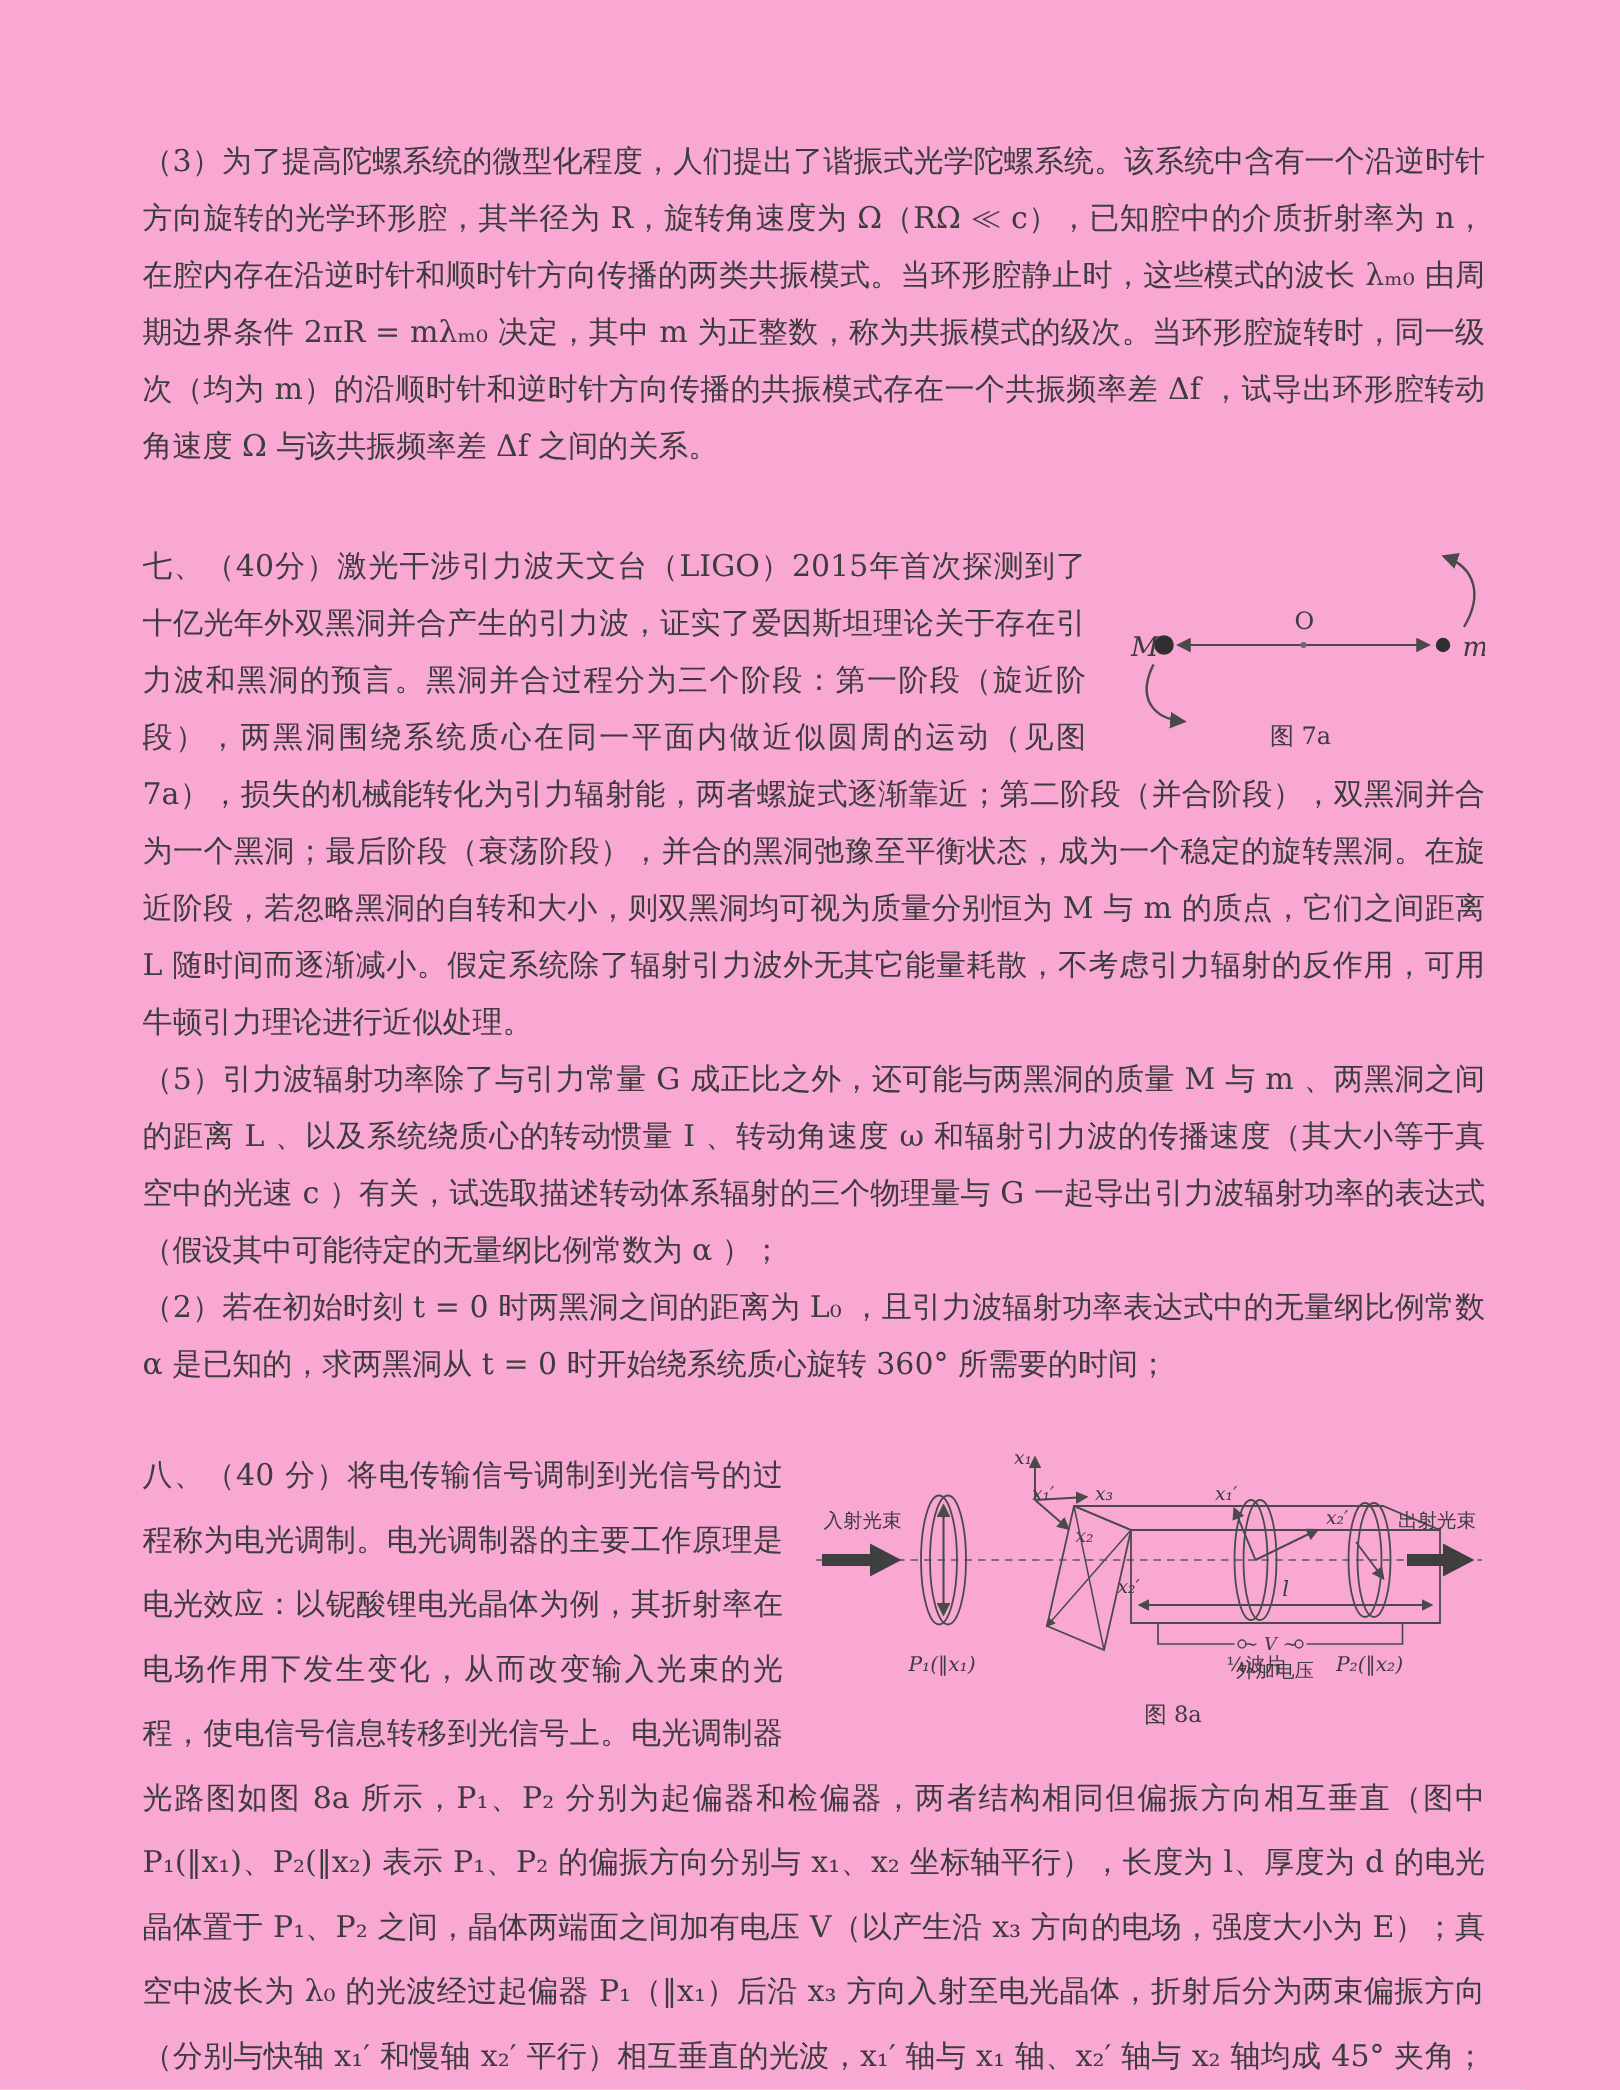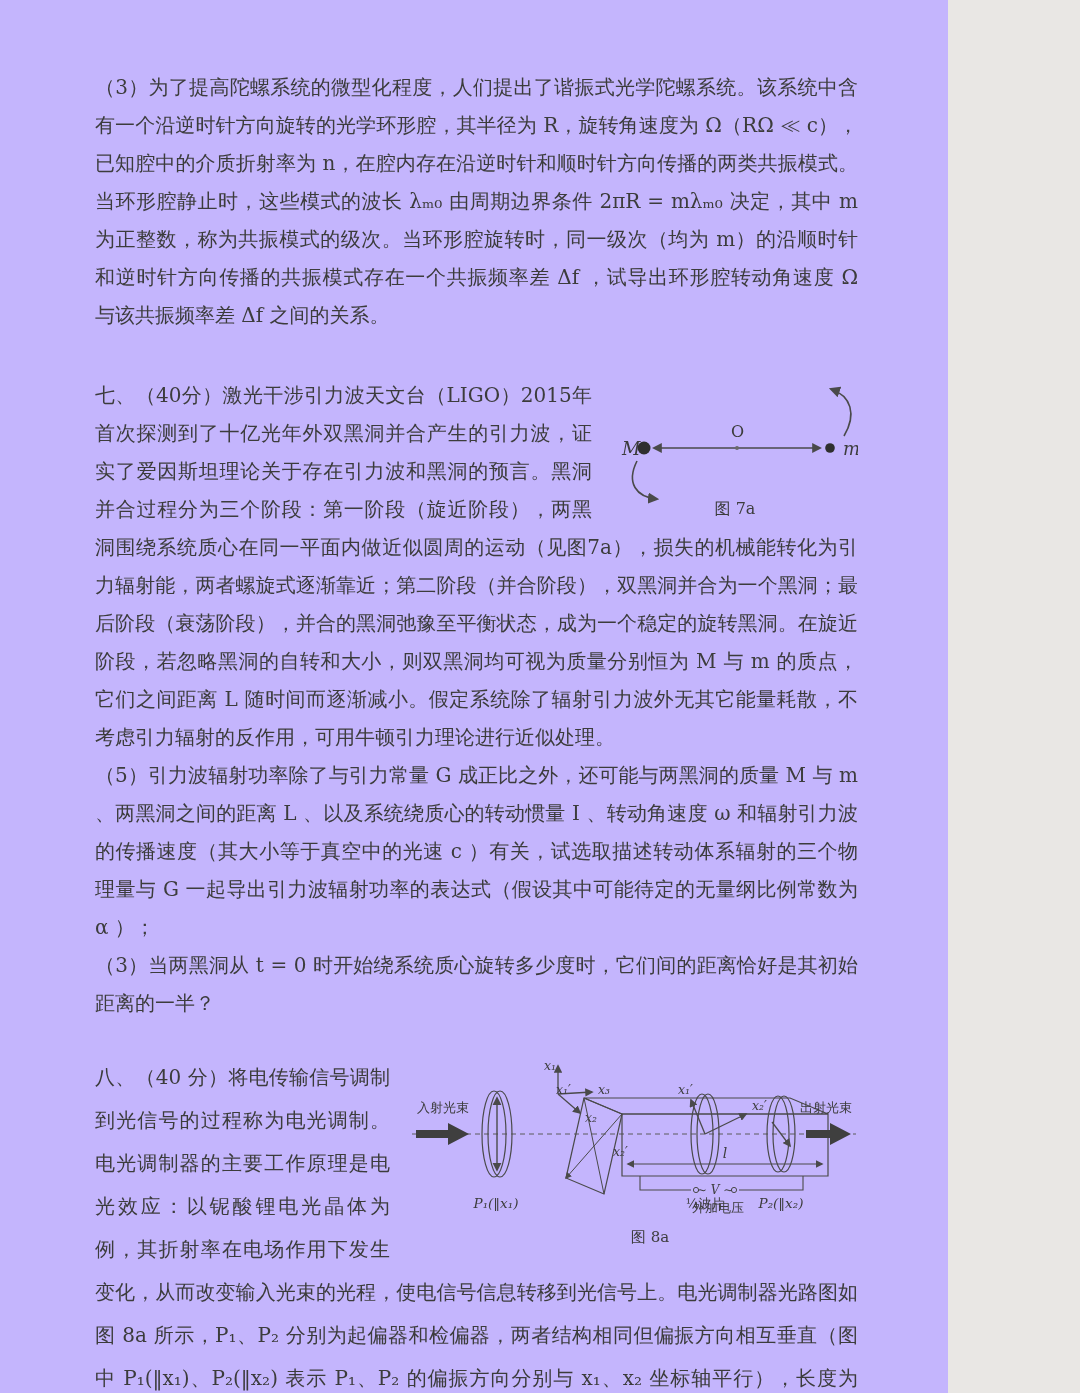--- a/index.html
+++ b/index.html
@@ -1,21 +1,21 @@
 <!DOCTYPE html>
 <html lang="zh"><head>
 <meta charset="utf-8">
 <style>
   html,body{margin:0;padding:0;}
   body{background:#e9e7e4;}
   .page{
-    width:948px;height:1393px;
-    background:#c4b5fd;
+    width:1080px;height:1393px;
+    background:#f9a8d4;
     box-sizing:border-box;
-    padding:68px 90px 0 95px;
+    padding:88px 90px 0 95px;
     font-family:"DejaVu Serif","Liberation Serif",serif;
     color:#3c3c3c;
     overflow:hidden;
   }
   p.body-text{
     margin:0;
     font-size:20px;
     line-height:38px;
     text-align:justify;
   }
@@ -59,21 +59,21 @@
         <path d="M 234,60 C 247,38 241,20 221,13" fill="none" stroke="#4a4a4a" stroke-width="1.6" marker-end="url(#ah7)"></path>
         <path d="M 27,85 C 16,107 26,121 47,123" fill="none" stroke="#4a4a4a" stroke-width="1.6" marker-end="url(#ah7)"></path>
         <text class="var" x="12" y="79" font-size="18">M</text>
         <text class="var" x="233" y="79" font-size="18">m</text>
         <text x="121" y="61" font-size="16">O</text>
         <text x="125" y="138" font-size="16" text-anchor="middle">图 7a</text>
       </svg>
     </div>
     <p class="body-text">七、（40分）激光干涉引力波天文台（LIGO）2015年首次探测到了十亿光年外双黑洞并合产生的引力波，证实了爱因斯坦理论关于存在引力波和黑洞的预言。黑洞并合过程分为三个阶段：第一阶段（旋近阶段），两黑洞围绕系统质心在同一平面内做近似圆周的运动（见图7a），损失的机械能转化为引力辐射能，两者螺旋式逐渐靠近；第二阶段（并合阶段），双黑洞并合为一个黑洞；最后阶段（衰荡阶段），并合的黑洞弛豫至平衡状态，成为一个稳定的旋转黑洞。在旋近阶段，若忽略黑洞的自转和大小，则双黑洞均可视为质量分别恒为 M 与 m 的质点，它们之间距离 L 随时间而逐渐减小。假定系统除了辐射引力波外无其它能量耗散，不考虑引力辐射的反作用，可用牛顿引力理论进行近似处理。</p>
     <p class="body-text">（5）引力波辐射功率除了与引力常量 G 成正比之外，还可能与两黑洞的质量 M 与 m 、两黑洞之间的距离 L 、以及系统绕质心的转动惯量 I 、转动角速度 ω 和辐射引力波的传播速度（其大小等于真空中的光速 c ）有关，试选取描述转动体系辐射的三个物理量与 G 一起导出引力波辐射功率的表达式（假设其中可能待定的无量纲比例常数为 α ）；</p>
-    <p class="body-text">（3）当两黑洞从 t = 0 时开始绕系统质心旋转多少度时，它们间的距离恰好是其初始距离的一半？</p>
+    <p class="body-text">（2）若在初始时刻 t = 0 时两黑洞之间的距离为 L₀ ，且引力波辐射功率表达式中的无量纲比例常数 α 是已知的，求两黑洞从 t = 0 时开始绕系统质心旋转 360° 所需要的时间；</p>
     <div class="clear"></div>
   </div>
 
   <div class="sec8">
     <div class="fig8-wrap">
       <svg viewBox="0 0 448 198">
         <defs>
           <marker id="ah8" viewBox="0 0 10 10" refX="8" refY="5" markerWidth="6.5" markerHeight="6.5" orient="auto-start-reverse">
             <path d="M0,0 L10,5 L0,10 z" fill="#4a4a4a"></path>
           </marker>

